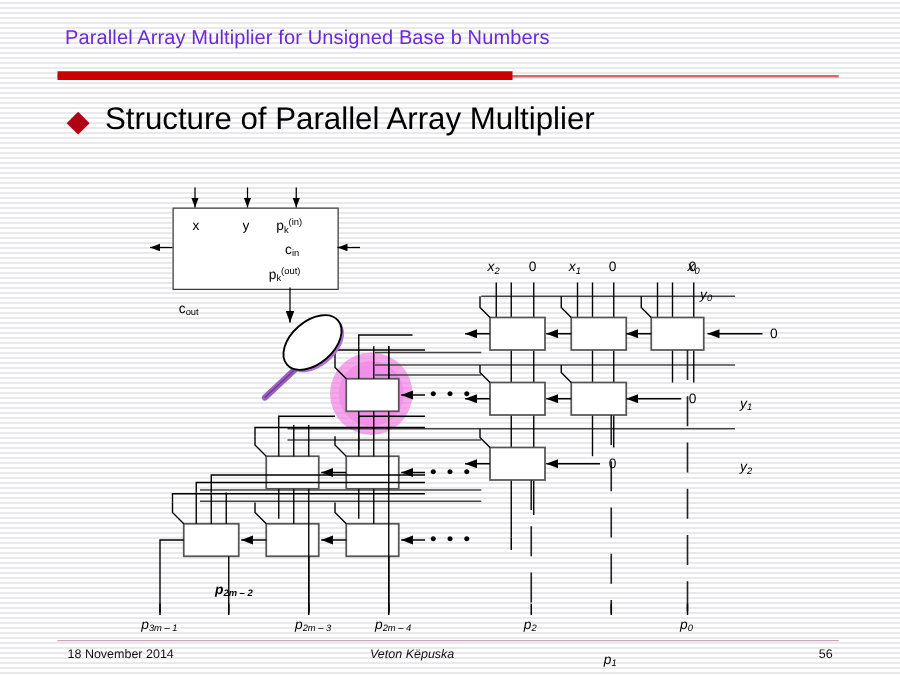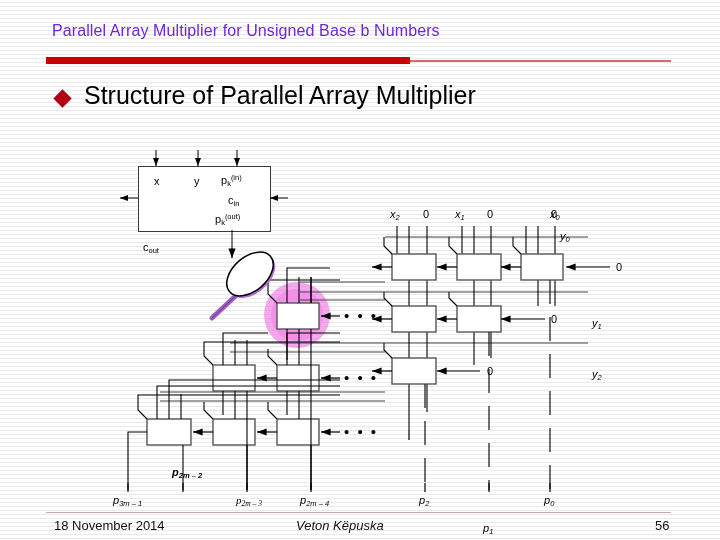--- a/index.html
+++ b/index.html
@@ -48,21 +48,21 @@
   }
   .lbl{font-size:11px;color:#000;white-space:nowrap;}
   .sub{font-size:7.5px;vertical-align:-2px;}
   .sup{font-size:7.5px;vertical-align:4px;text-align:center;}
 
   
   #diagram{left:0;top:0;width:720px;height:540px;}
 
   
   #foot-rule{left:46px;top:512px;width:625px;height:1px;background:#c8a5b8;}
-  .foot{font-size:13px;color:#111;top:518px;}
+  .foot{font-size:10px;color:#111;top:518px;}
   #foot-date{left:54px;}
   #foot-author{left:296px;font-style:italic;}
   #foot-page{left:655px;}
 </style>
 </head>
 <body>
 
 <div id="slide" class="abs"></div>
 
 <div id="title" class="abs">Parallel Array Multiplier for Unsigned Base b Numbers</div>
@@ -300,21 +300,21 @@
 <div class="abs lbl" style="left:551px;top:313px;"><span>0</span></div>
 <div class="abs lbl" style="left:592px;top:336px;font-style:italic;margin-top:32px;"><span>y</span><span class="sub">2</span></div>
 <div class="abs lbl" style="left:487px;top:365px;"><span>0</span></div>
 
 <div class="abs lbl" style="left:344px;top:307px;font-size:15px;letter-spacing:2px;">•  •  •</div>
 <div class="abs lbl" style="left:344px;top:369px;font-size:15px;letter-spacing:2px;">•  •  •</div>
 <div class="abs lbl" style="left:344px;top:423px;font-size:15px;letter-spacing:2px;">•  •  •</div>
 
 <div class="abs lbl" style="left:113px;top:494px;font-style:italic;"><span>p</span><span class="sub">3m – 1</span></div>
 <div class="abs lbl" style="left:172px;top:466px;font-style:italic;font-weight:bold;"><span>p</span><span class="sub">2m – 2</span></div>
-<div class="abs lbl" style="left:236px;top:494px;font-style:italic;font-family:Liberation Serif, serif;"><span>p</span><span class="sub">2m – 3</span></div>
+<div class="abs lbl" style="left:236px;top:494px;font-style:italic;"><span>p</span><span class="sub">2m – 3</span></div>
 <div class="abs lbl" style="left:300px;top:494px;font-style:italic;"><span>p</span><span class="sub">2m – 4</span></div>
 
 <div class="abs lbl" style="left:419px;top:494px;font-style:italic;"><span>p</span><span class="sub">2</span></div>
 <div class="abs lbl" style="left:483px;top:494px;font-style:italic;margin-top:28px;"><span>p</span><span class="sub">1</span></div>
 <div class="abs lbl" style="left:544px;top:494px;font-style:italic;"><span>p</span><span class="sub">0</span></div>
 
 <div id="foot-rule" class="abs"></div>
 <div id="foot-date" class="abs foot">18 November 2014</div>
 <div id="foot-author" class="abs foot">Veton Këpuska</div>
 <div id="foot-page" class="abs foot">56</div>

